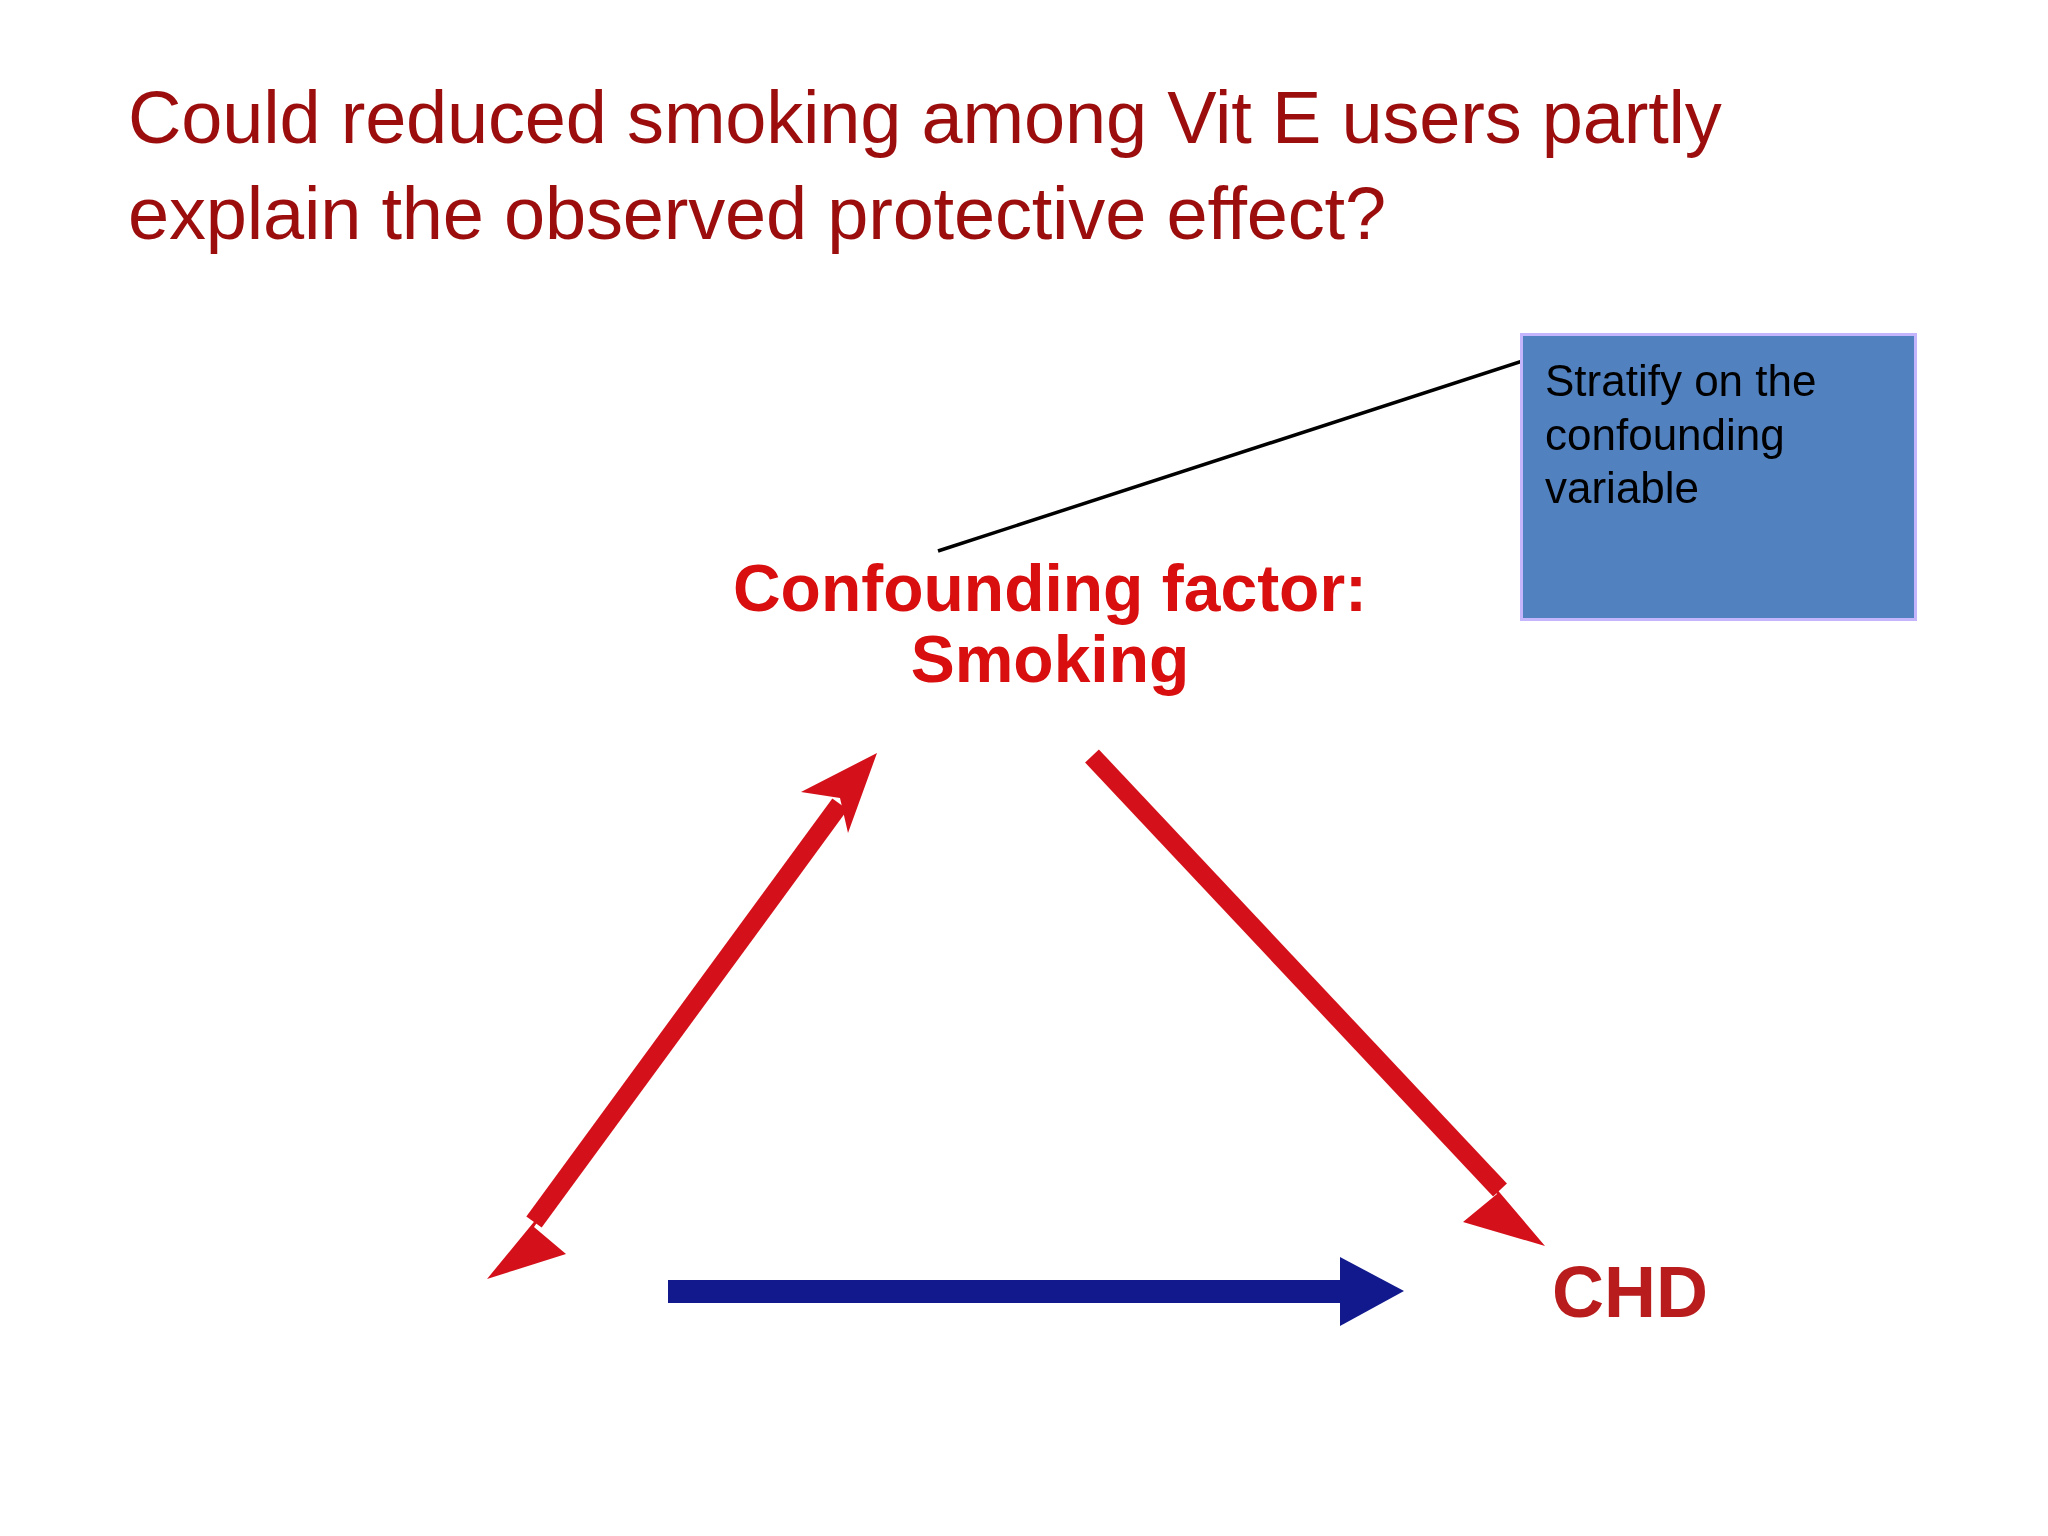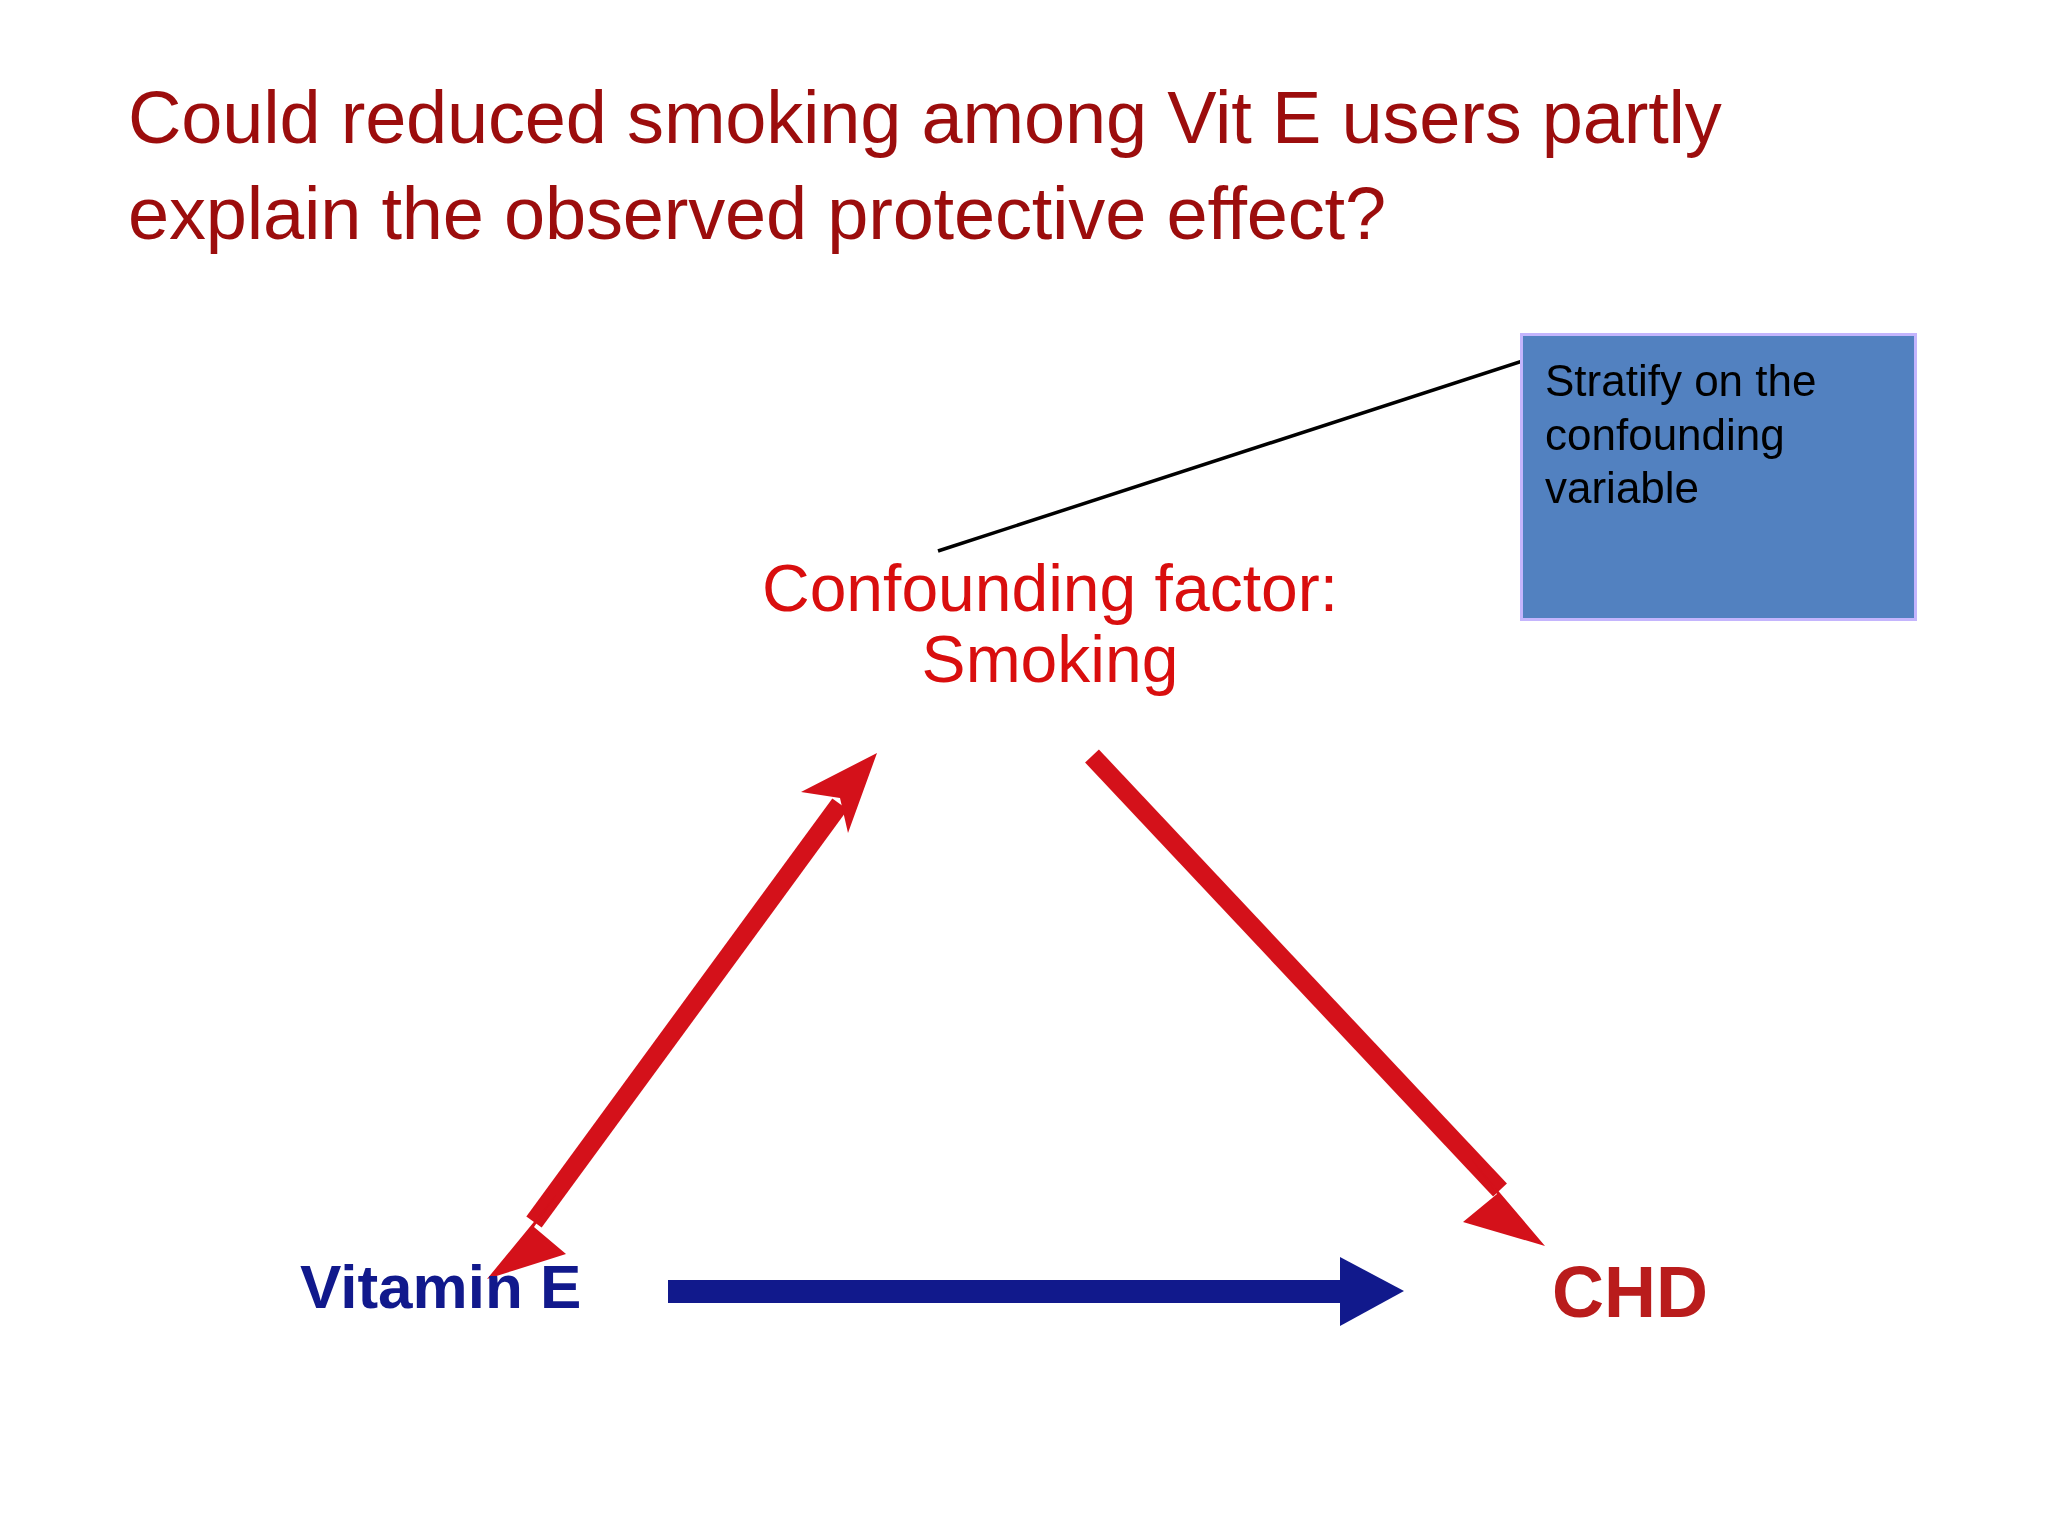--- a/index.html
+++ b/index.html
@@ -40,21 +40,21 @@
 
   
   #confounder-label {
     position: absolute;
     left: 600px;
     top: 545px;
     width: 900px;
     text-align: center;
     font-size: 66px;
     line-height: 1.07;
-    font-weight: normal;
+    font-weight: bold;
     color: #d90e0e;
     white-space: pre-wrap;
   }
 
   
   #exposure-label {
     position: absolute;
     left: 300px;
     top: 1243px;
     font-size: 62px;
@@ -136,21 +136,20 @@
      CHD --&gt;
     <g>
       <rect x="668" y="1272" width="676" height="23" fill="#11198c"></rect>
       <polygon points="1404,1283 1340,1249 1340,1318" fill="#11198c"></polygon>
     </g>
   </svg>
 
   <div id="confounder-label">Confounding factor:
 Smoking</div>
 
-  <div id="exposure-label">Vitamin E</div>
 
   <div id="outcome-label">CHD</div>
 
   <div id="callout-box">
     <div id="callout-text">Stratify on the
 confounding
 variable</div>
   </div>
 
 </div>

